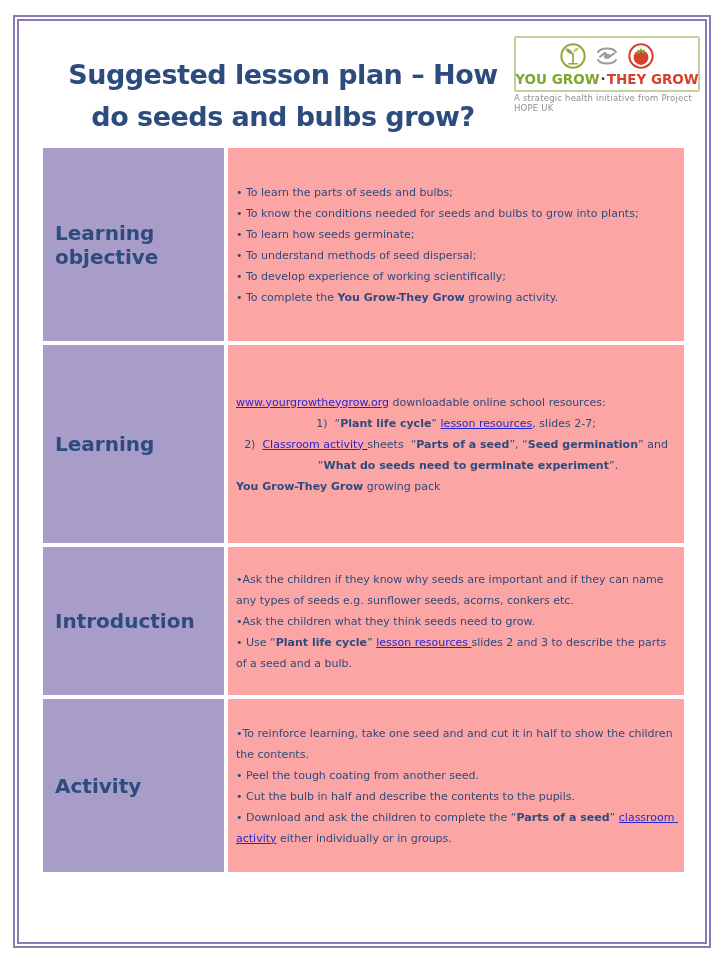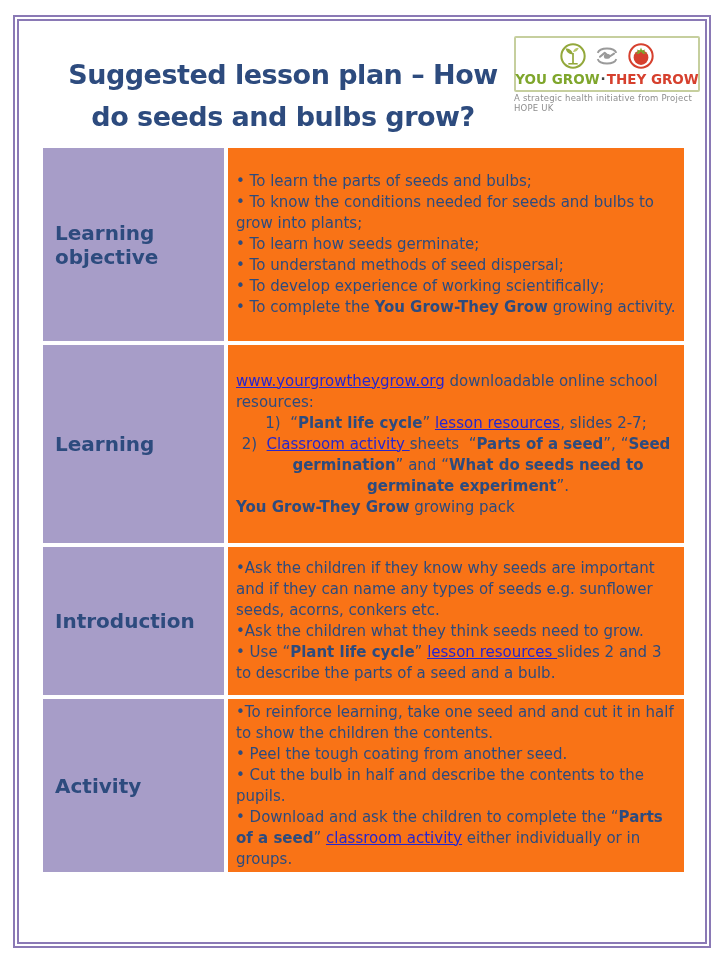--- a/index.html
+++ b/index.html
@@ -49,24 +49,24 @@
   .row-2{height:198px;}
   .row-3{height:148px;}
   .row-4{height:173px;}
   .lcell{
     width:181px;flex:0 0 181px;background:#a79dc8;
     display:flex;align-items:center;box-sizing:border-box;
     padding-left:12px;
     color:#2d4b7e;font-weight:bold;font-size:20px;
   }
   .ccell{
-    flex:1;background:#f97316;box-sizing:border-box;
+    flex:1;background:#fca5a5;box-sizing:border-box;
     display:flex;flex-direction:column;justify-content:center;
     padding:6px 8px;
-    color:#2d4b7e;font-size:15px;line-height:21px;
+    color:#2d4b7e;font-size:11px;line-height:21px;
   }
   .ccell p{margin:0;white-space:pre-wrap;}
   .ccell p.hang{padding-left:24px;text-indent:-24px;text-align:center;}
   .ccell .bold{font-weight:bold;}
   .ccell a.lnk{color:#2626cf;}
 </style>
 </head>
 <body>
 
 <div class="frame-outer">

